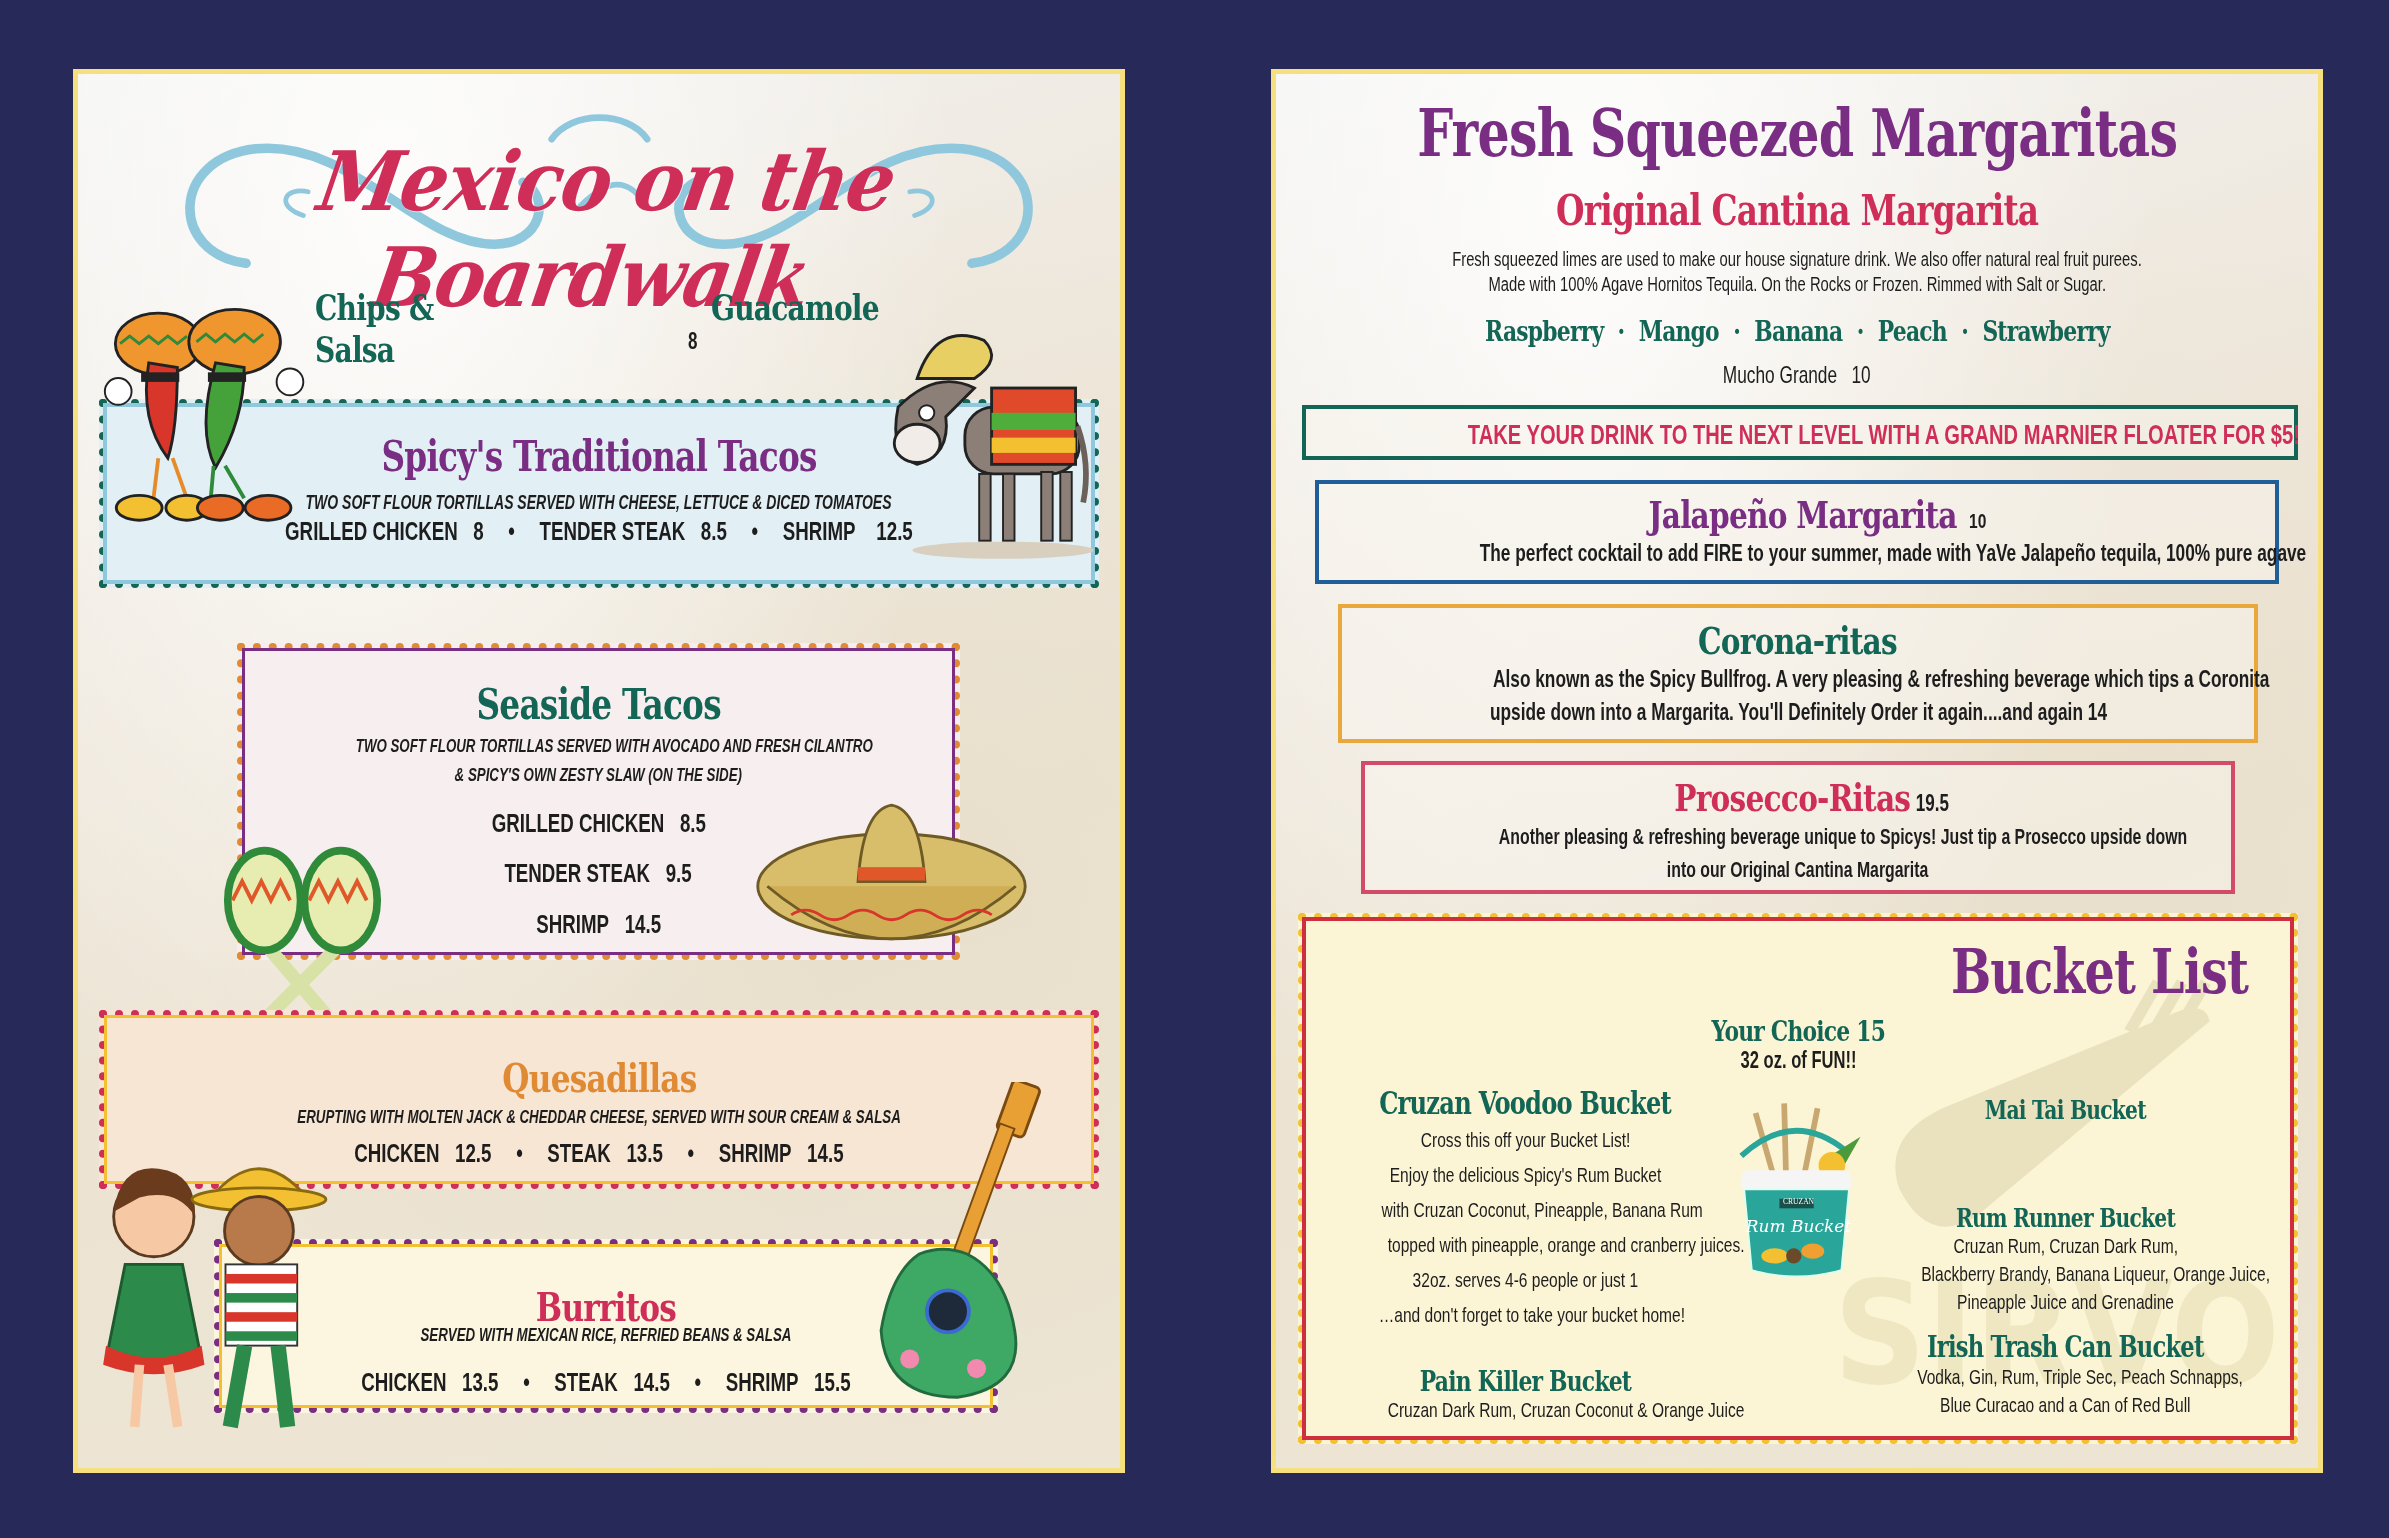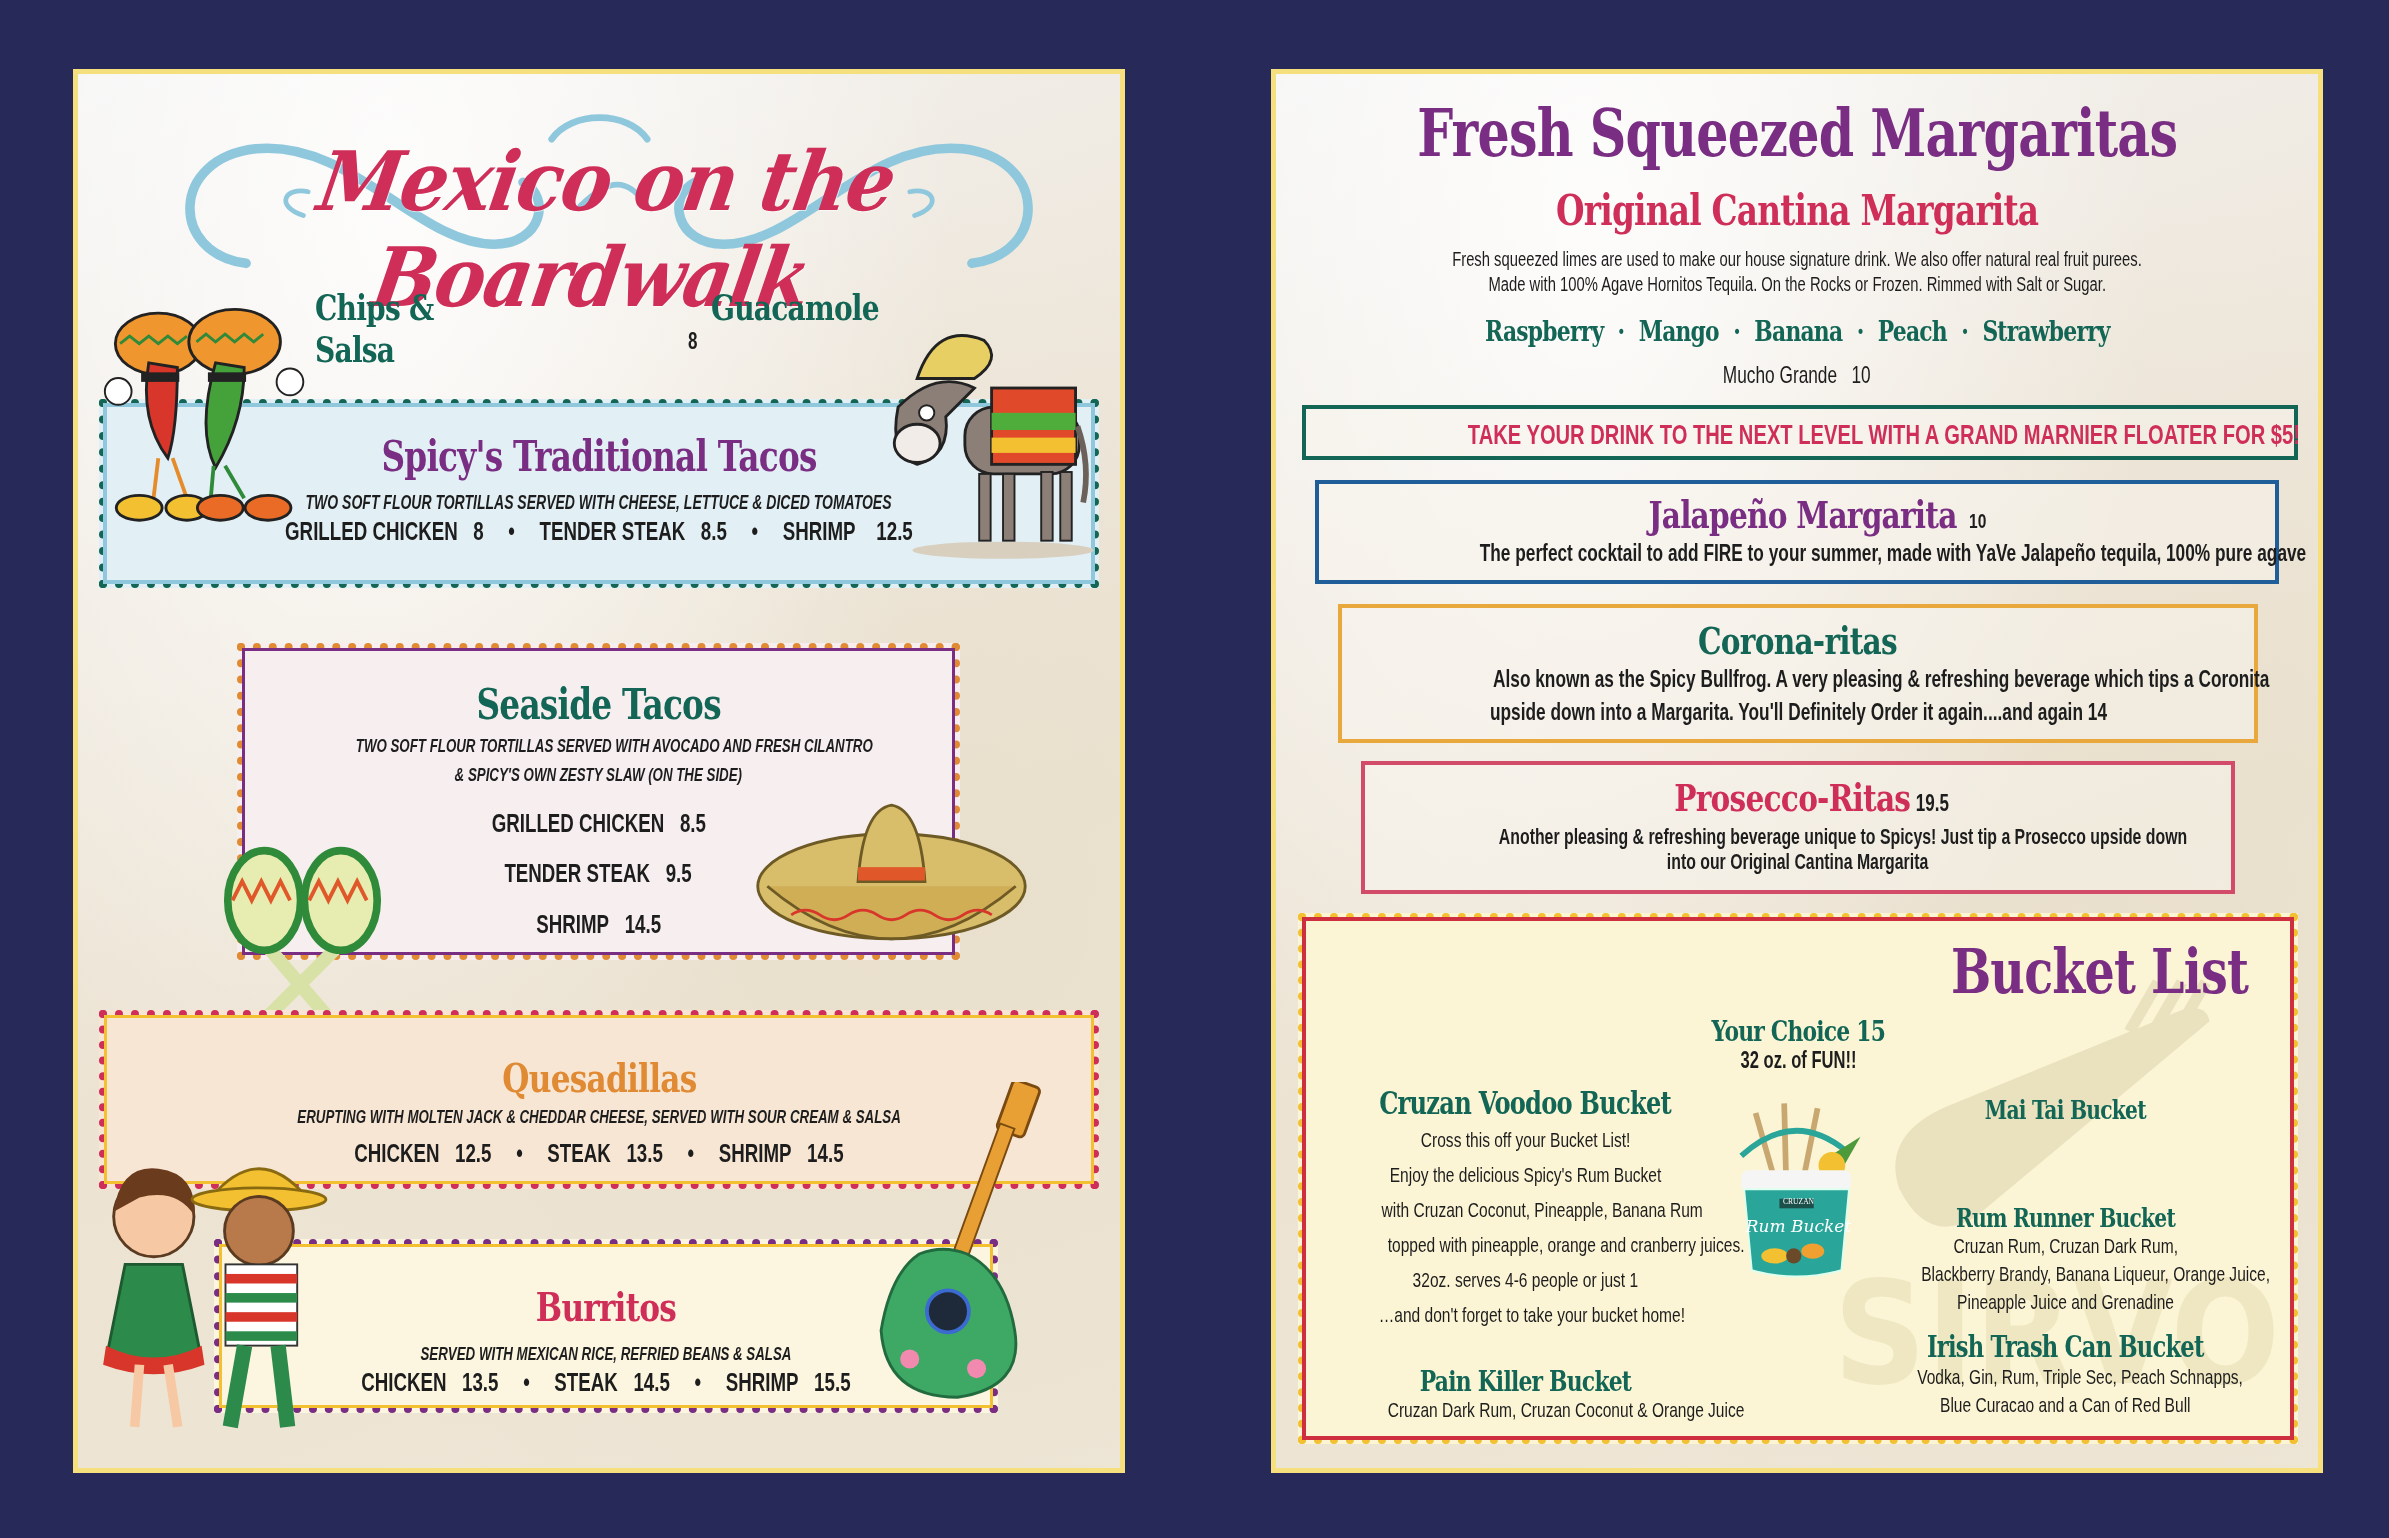--- a/index.html
+++ b/index.html
@@ -206,21 +206,21 @@
         <span>14.5</span>
       </span>
     </div>
   </div>
 
   <div class="box" style="left:136px;top:1165px;width:784px;height:174px;background:#fcf5df;
               border:8.6px dotted #7a2e83;outline:3.8px solid #f2c030;outline-offset:-8.6px;">
     <div class="row-line" style="top:36px;">
       <span class="display" style="color:#cf2e58;font-size:40px;">Burritos</span>
     </div>
-    <div class="row-line" style="top:96px;text-decoration:underline;">
+    <div class="row-line" style="top:77px;text-decoration:underline;">
       <span class="italic-desc" style="font-size:19px;">SERVED WITH MEXICAN RICE, REFRIED BEANS &amp; SALSA</span>
     </div>
     <div class="row-line" style="top:120px;">
       <span class="narrow" style="font-size:26px;">
         <span>CHICKEN</span>&nbsp;&nbsp;
         <span>13.5</span>
         <span class="sep">•</span>
         <span>STEAK</span>&nbsp;&nbsp;
         <span>14.5</span>
         <span class="sep">•</span>
@@ -325,21 +325,21 @@
   </div>
 
   <div class="outline-box" style="left:85px;top:687px;width:874px;height:133px;border-color:#d24b68;">
     <div class="row-line" style="top:9.6px;">
       <span class="display" style="color:#cf2e58;font-size:38px;">Prosecco-Ritas</span>
       <span class="narrow-reg" style="font-size:23px;font-weight:bold;margin-left:-38px;">19.5</span>
     </div>
     <div class="row-line" style="top:59px;">
       <span class="narrow" style="font-size:22px;">Another pleasing &amp; refreshing beverage unique to Spicys! Just tip a Prosecco upside down</span>
     </div>
-    <div class="row-line" style="top:84px;">
+    <div class="row-line" style="top:92px;">
       <span class="narrow" style="font-size:22px;">into our Original Cantina Margarita</span>
     </div>
   </div>
 
   <div class="box" style="left:22px;top:839px;width:1000px;height:531px;background:#fcf5d5;
               border:8.6px dotted #f2c030;outline:4.8px solid #cf2e3e;outline-offset:-8.6px;">
 
     <div class="abs" style="right:9.6px;bottom:19px;color:rgba(215,205,160,0.35);font-family:'DejaVu Sans',sans-serif;font-weight:bold;font-size:143px;transform:scaleX(0.9);transform-origin:right;">
       <span>SIRVO</span>
     </div>

